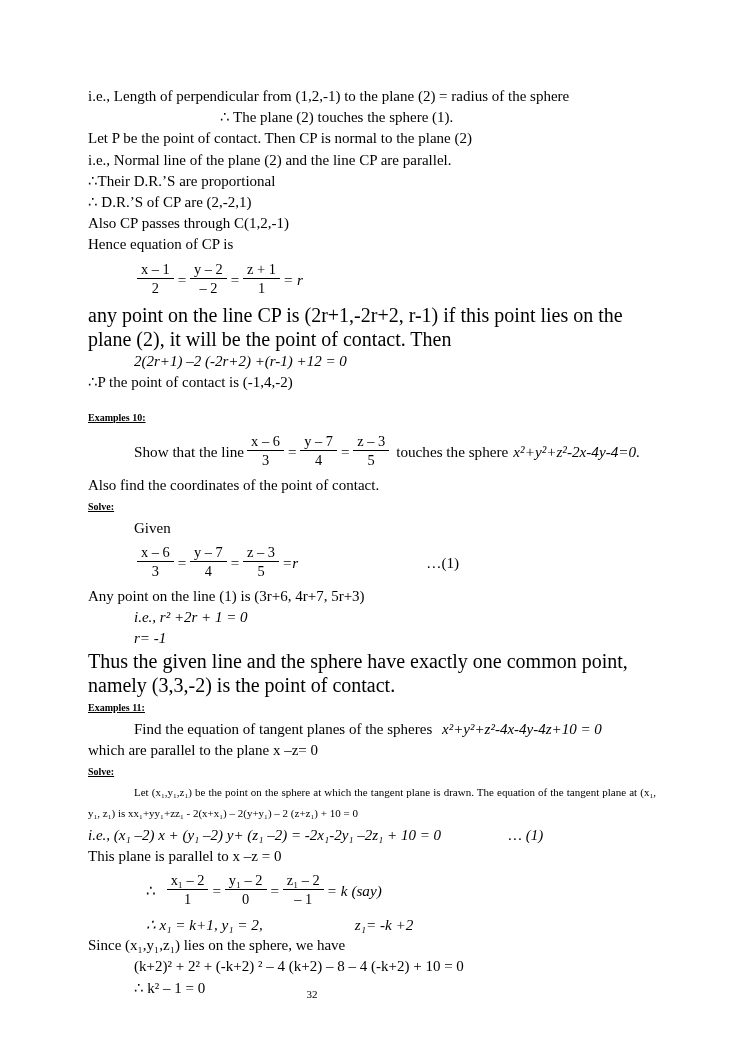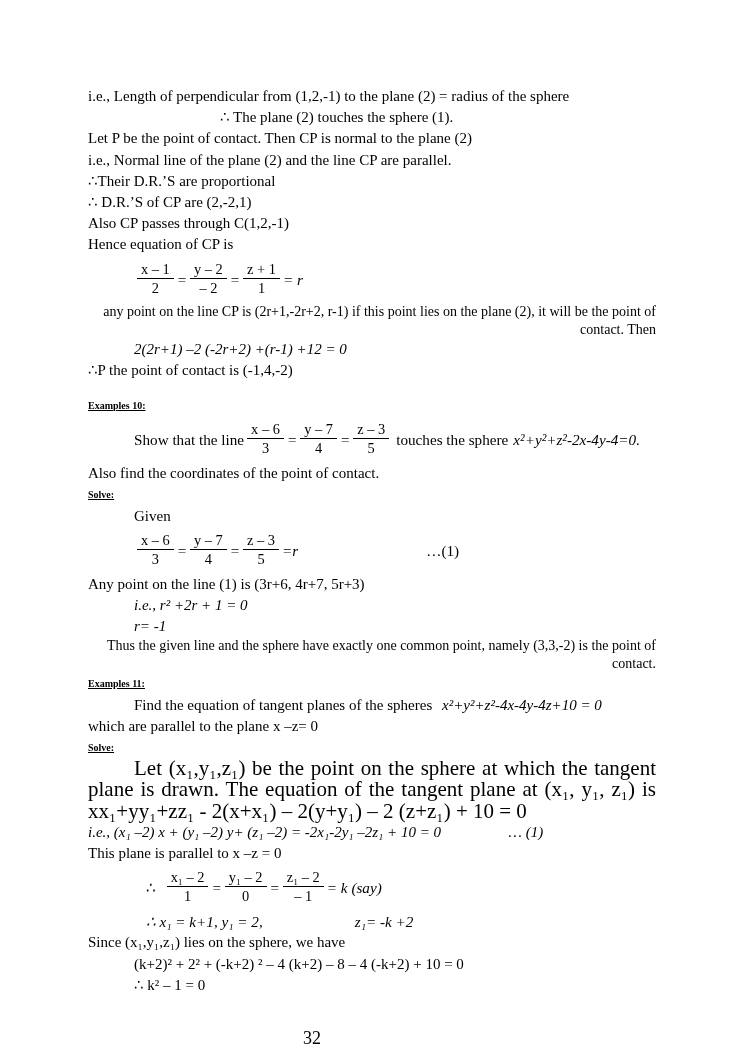--- a/index.html
+++ b/index.html
@@ -20,30 +20,29 @@
     left: 88px;
     top: 86px;
     width: 568px;
   }
   .ln {
     font-size: 15px;
     line-height: 21.2px;
     white-space: nowrap;
   }
   .just {
-    font-size: 21px;
+    font-size: 11px;
     line-height: 21.2px;
     text-align: justify;
     white-space: normal;
   }
   .wrap {
-    font-size: 14px;
-    line-height: 18px;
+    font-size: 20px;
+    line-height: 24px;
     white-space: normal;
-    text-align: right;
   }
   .ital { font-style: italic; }
   .hdr {
     font-size: 10px;
     line-height: 21.2px;
     font-weight: bold;
     text-decoration: underline;
   }
   .ind2 { padding-left: 46px; }
   .ind3 { padding-left: 58px; }
@@ -82,22 +81,21 @@
     white-space: nowrap;
     font-size: 15.2px;
     line-height: 21.2px;
   }
   .pagenum {
     position: absolute;
     top: 988px;
     left: 0;
     width: 624px;
     text-align: center;
-    font-size: 18px;
-    margin-top: 40px;
+    font-size: 11px;
   }
 </style>
 </head>
 <body>
 
 <div class="page">
 
   <div class="ln">i.e., Length of perpendicular from (1,2,-1) to the plane (2) = radius of the sphere</div>
   <div class="ln ind-ctr">∴  The plane (2) touches the sphere (1).</div>
   <div class="ln">Let P be the point of contact. Then CP is normal to the plane (2)</div>

